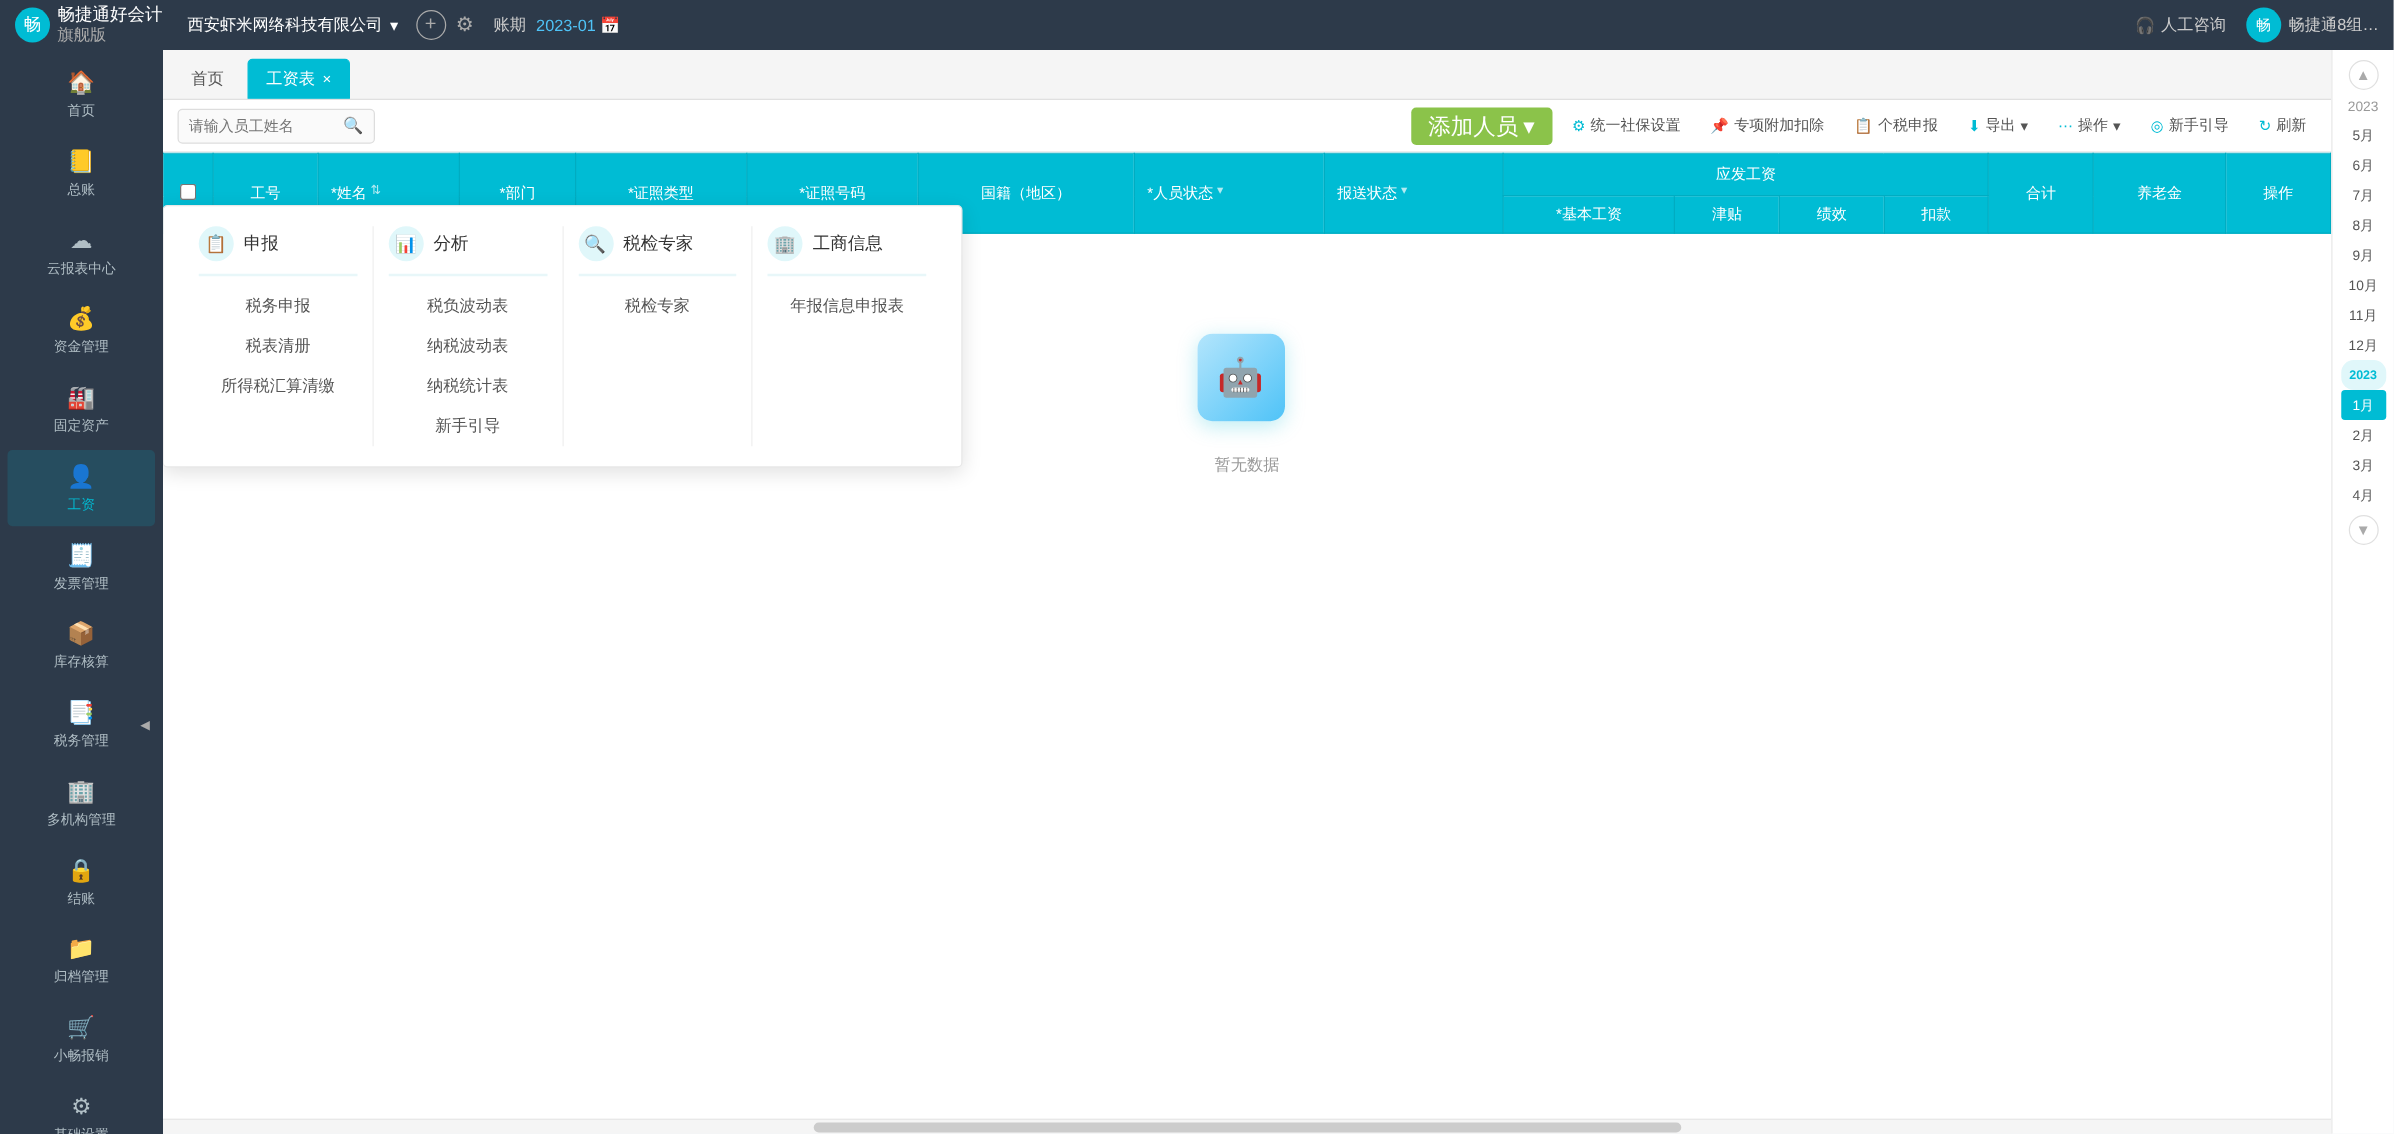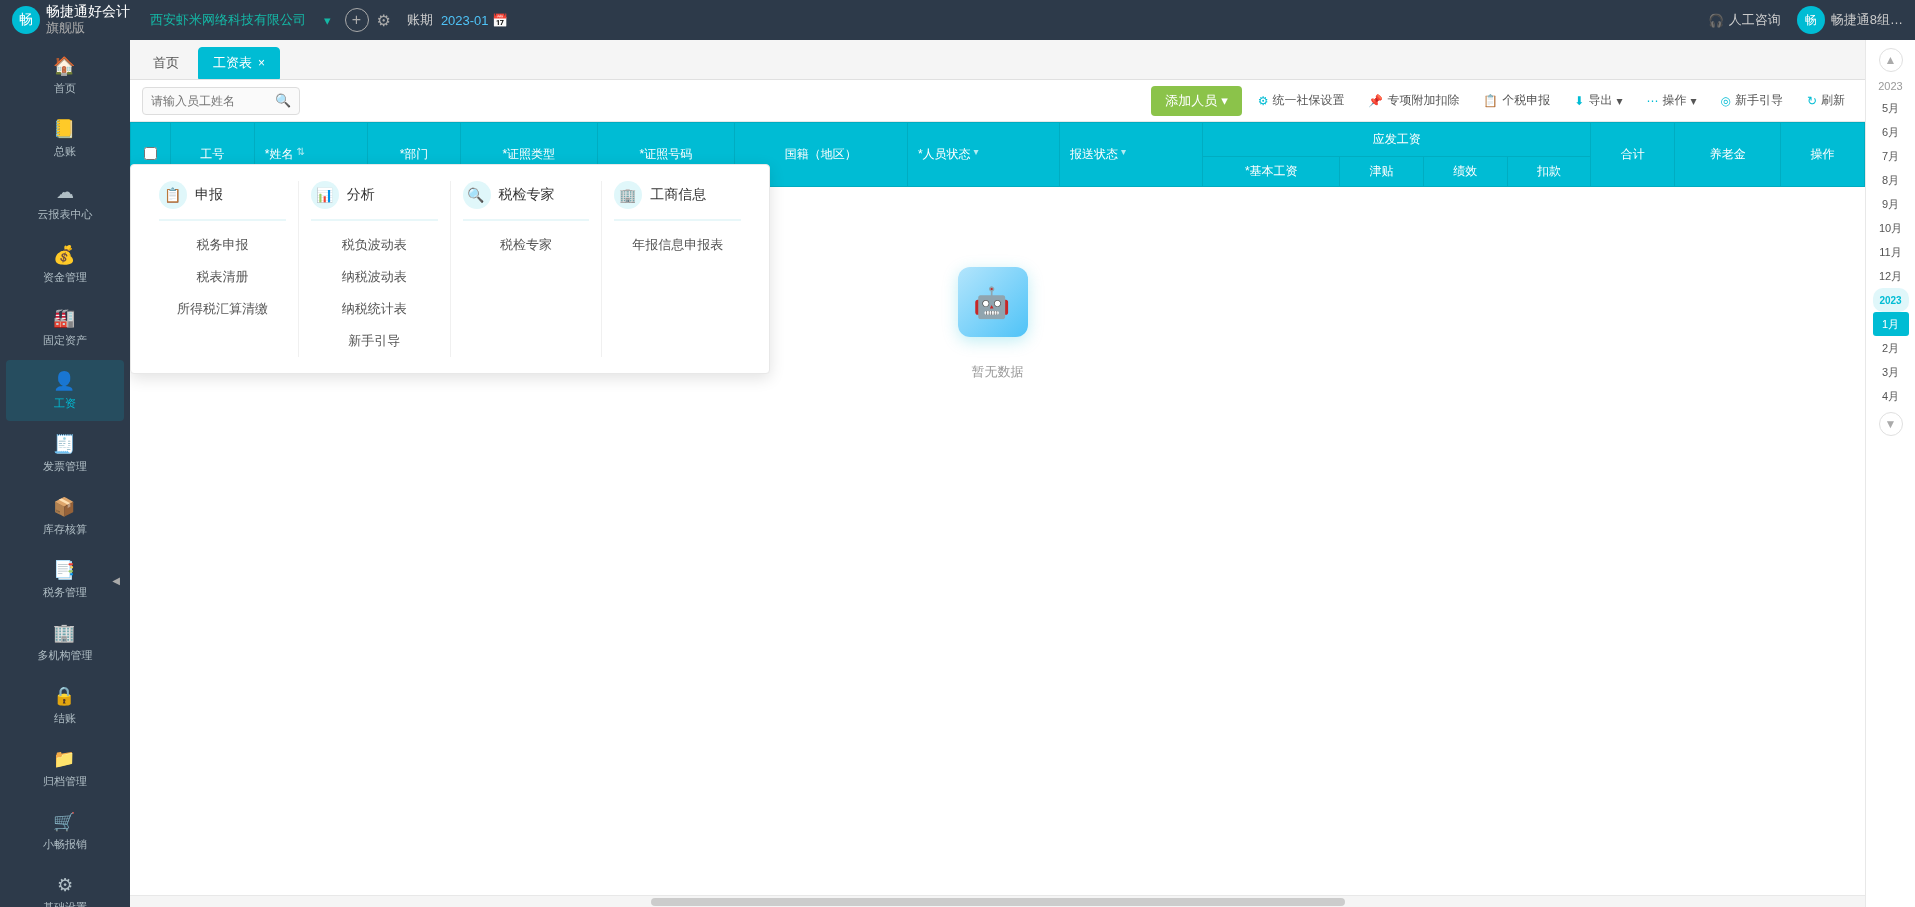--- a/index.html
+++ b/index.html
@@ -25,22 +25,22 @@
     .logo-icon {
       width: 28px; height: 28px;
       background: #00bcd4;
       border-radius: 50%;
       display: flex; align-items: center; justify-content: center;
       font-size: 14px; color: #fff;
     }
     .logo-text { font-size: 14px; color: #fff; line-height: 1.2; }
     .logo-sub { font-size: 13px; color: #aaa; }
     .company-selector {
-      display: flex; align-items: center; gap: 18px;
-      background: transparent; border: none; color: #14b8a6;
+      display: flex; align-items: center; gap: 6px;
+      background: transparent; border: none; color: #ffffff;
       font-size: 13px; cursor: pointer; padding: 4px 8px;
       border-radius: 4px;
     }
     .top-bar-actions {
       margin-left: auto;
       display: flex; align-items: center; gap: 16px;
     }
     .top-bar-action {
       display: flex; align-items: center; gap: 4px;
       color: #ccc; cursor: pointer; font-size: 13px;
@@ -159,21 +159,21 @@
       gap: 4px;
     }
     .search-input-wrap input {
       border: none; background: transparent; outline: none;
       font-size: 12px; color: #333; width: 120px;
     }
     .toolbar-spacer { flex: 1; }
     .btn-add-person {
       height: 30px; padding: 0 14px;
       background: #8bc34a; border: none; border-radius: 4px;
-      color: #fff; font-size: 13px; cursor: pointer;
+      color: #fff; font-size: 18px; cursor: pointer;
       display: flex; align-items: center; gap: 4px;
     }
     .toolbar-action {
       display: flex; align-items: center; gap: 4px;
       font-size: 12px; color: #555; cursor: pointer;
       padding: 4px 8px; border-radius: 4px;
       white-space: nowrap;
     }
     .toolbar-action .ta-icon { color: #00bcd4; }
 

